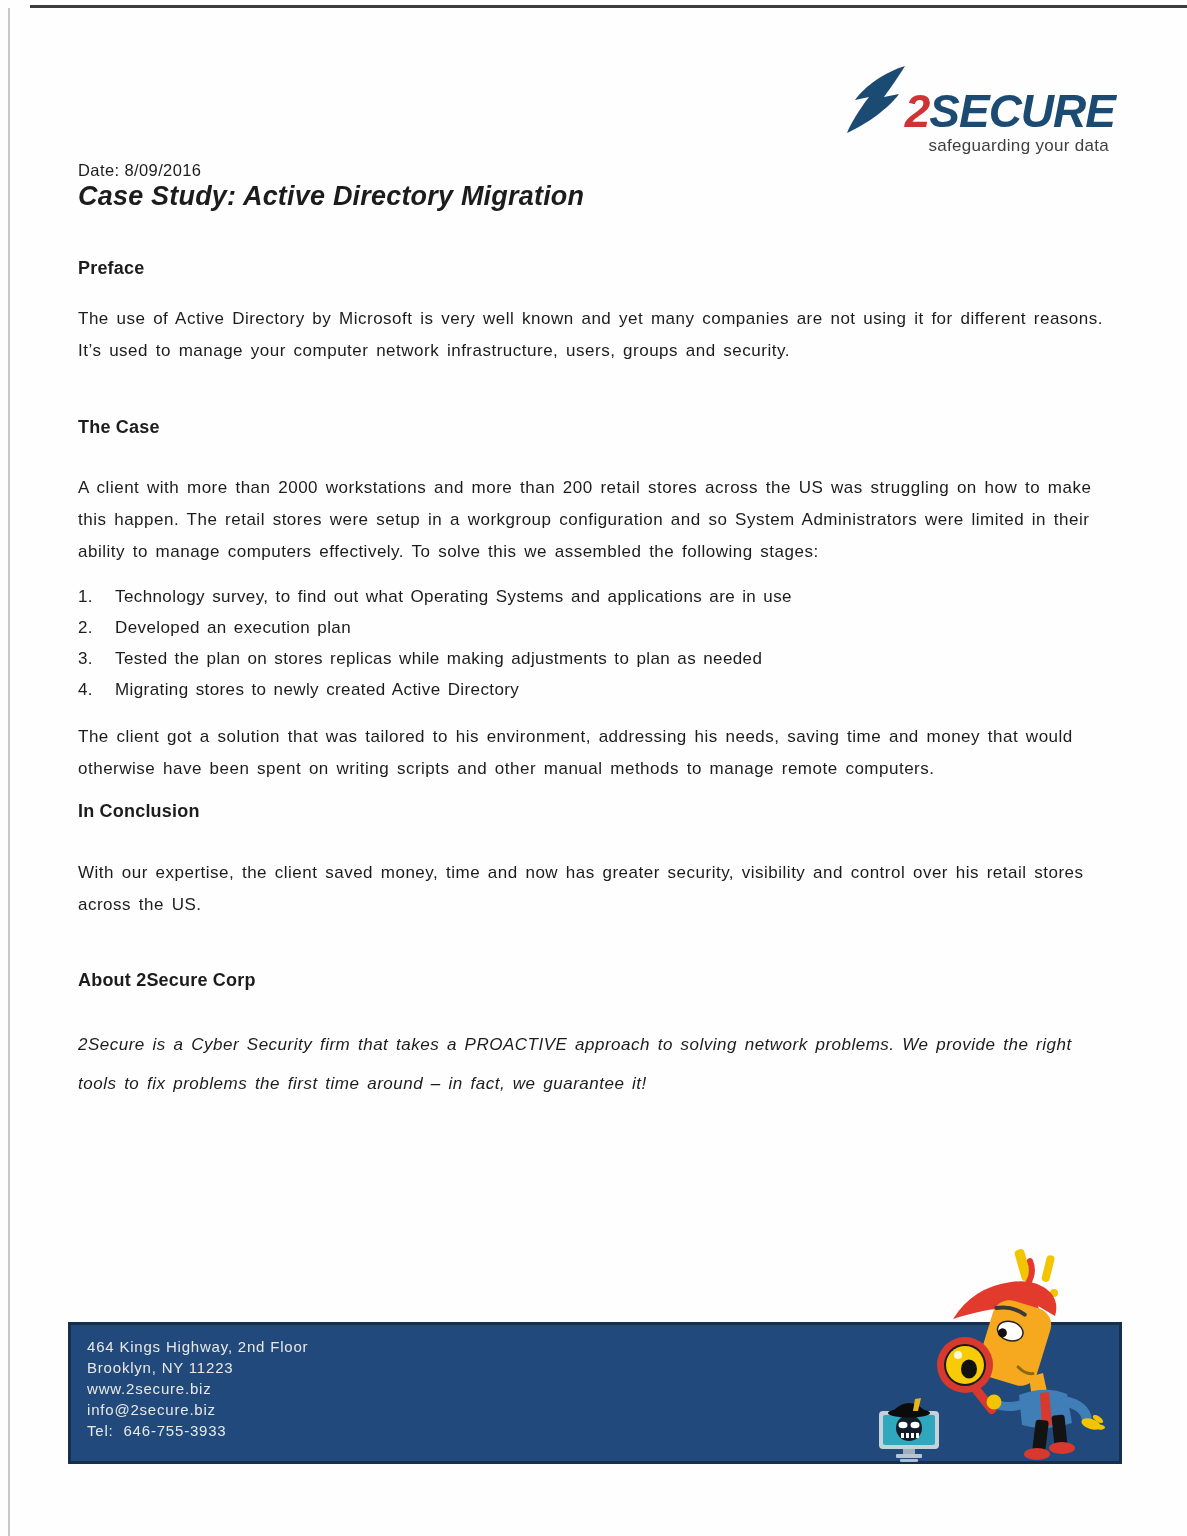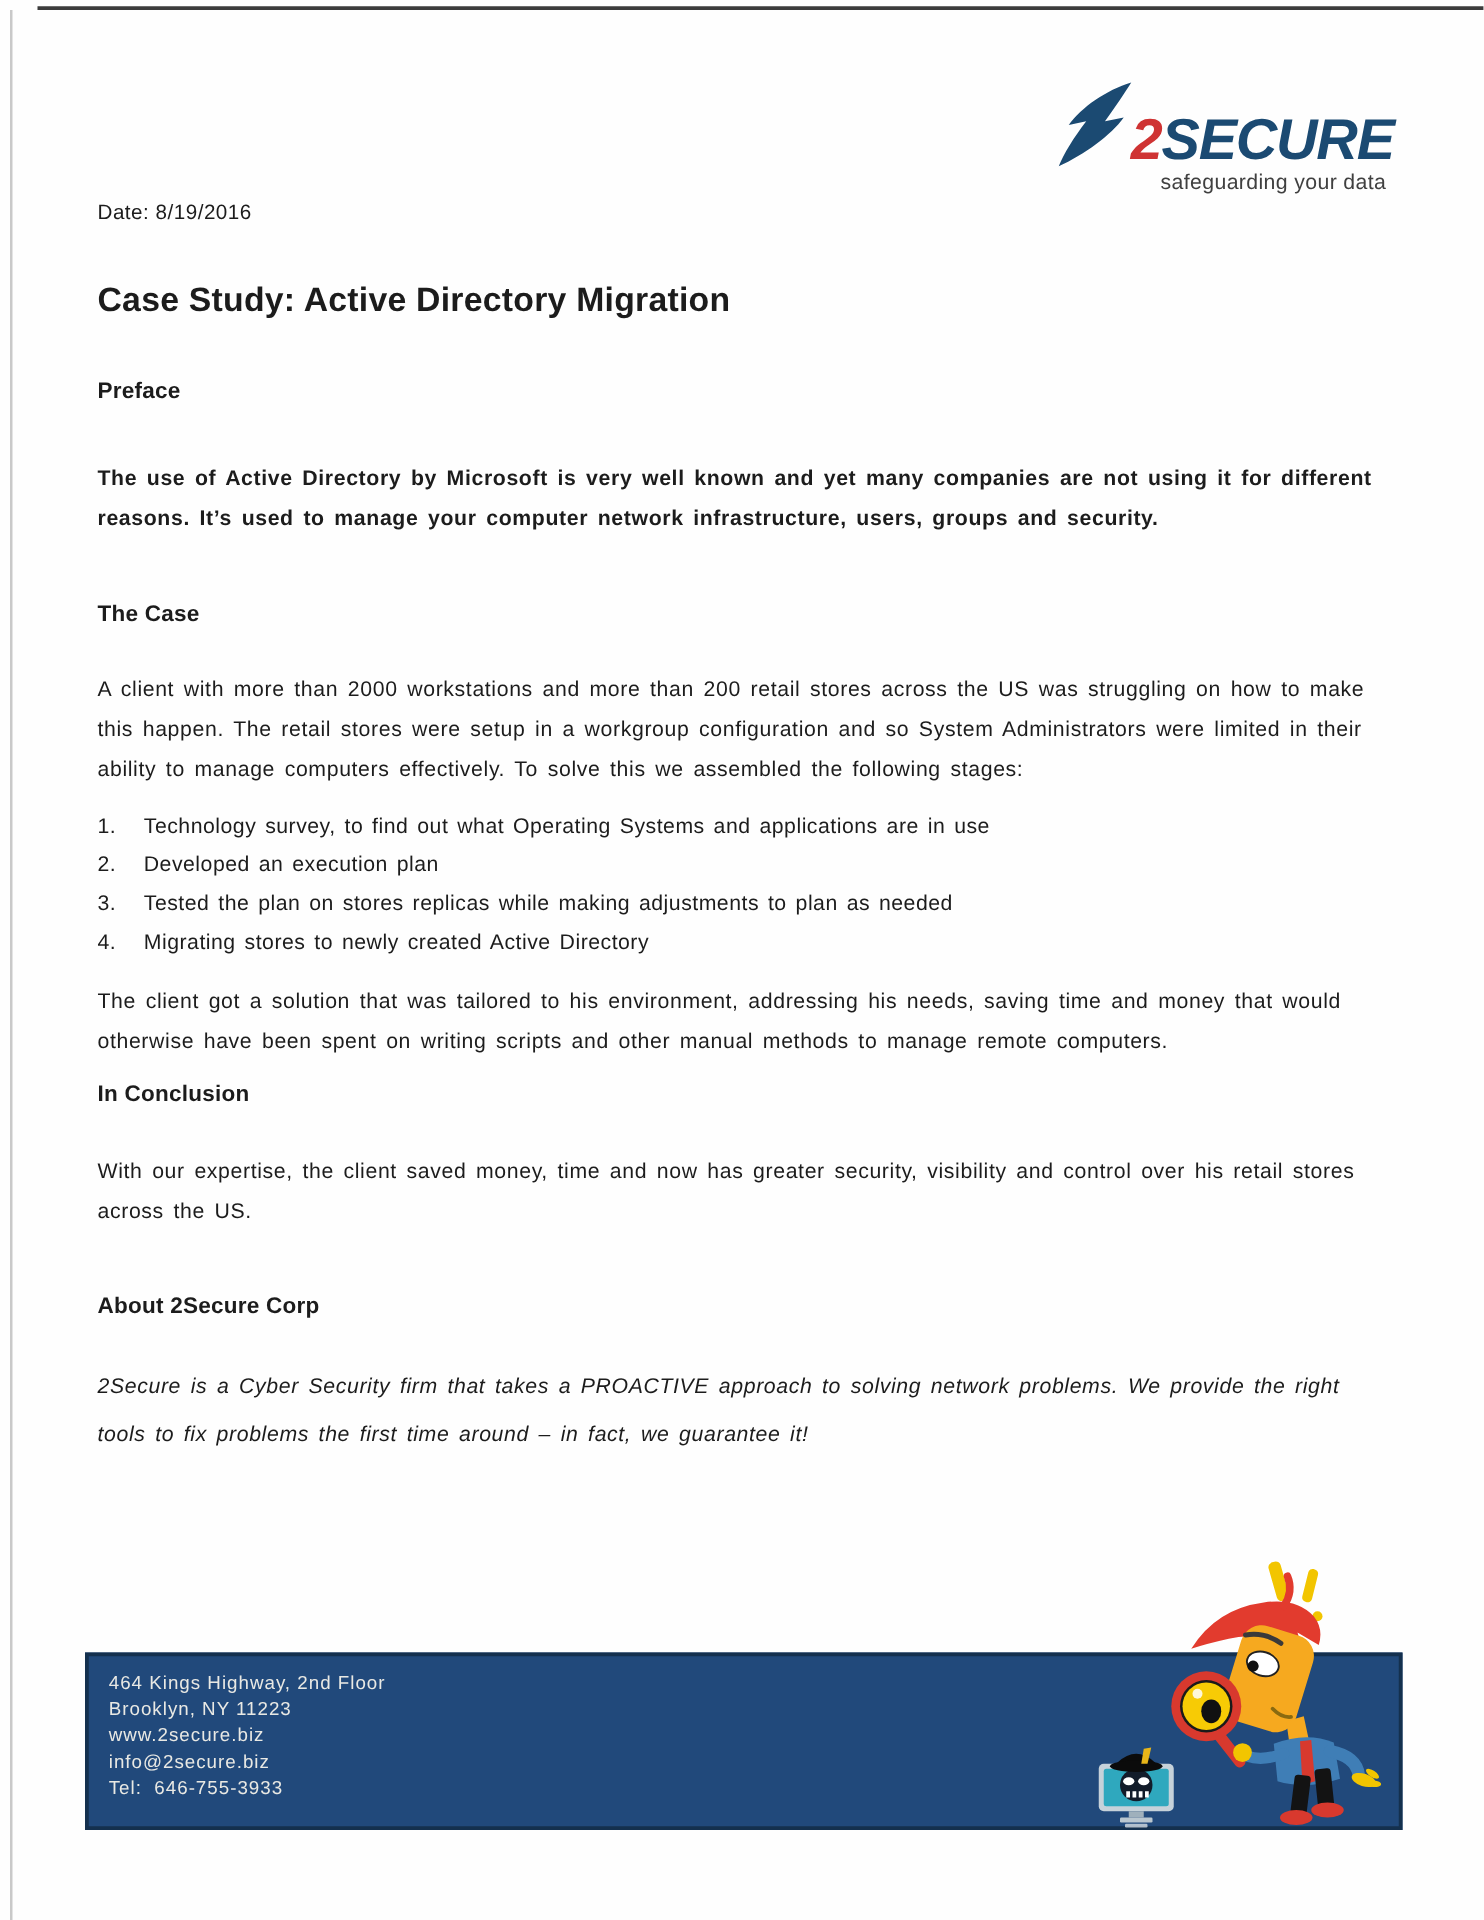--- a/index.html
+++ b/index.html
@@ -19,28 +19,28 @@
   .logo-row{display:flex;align-items:flex-end;justify-content:flex-end;}
   .logo-word{font-style:italic;font-weight:bold;font-size:46px;line-height:1;letter-spacing:-1px;}
   .logo-2{color:#cf3333;}
   .logo-secure{color:#1b4a72;}
   .logo-tag{color:#404040;font-size:17px;margin-top:2px;padding-right:6px;letter-spacing:.3px;}
   .swoosh{margin-right:-6px;margin-bottom:-4px;}
 
   
   .content{padding:160px 70px 0 78px;max-width:1040px;box-sizing:content-box;}
   .date{font-size:16.5px;line-height:20px;letter-spacing:.4px;}
-  .doc-title{margin-top:44px;font-size:27px;line-height:33px;font-weight:bold;letter-spacing:.2px;}
+  .doc-title{font-size:27px;line-height:33px;font-weight:bold;font-style:italic;letter-spacing:.2px;}
   .h{font-weight:bold;font-size:18px;line-height:22px;letter-spacing:.2px;}
   .h-preface{margin-top:44px;}
   .h-case{margin-top:49px;}
   .h-conclusion{margin-top:15px;}
   .h-about{margin-top:48px;}
   .para{font-size:17px;line-height:32px;letter-spacing:.5px;word-spacing:2.5px;}
-  .p1{margin-top:44px;font-weight:bold;}
+  .p1{margin-top:24px;}
   .p2{margin-top:34px;}
   .p3{margin-top:16px;}
   .p4{margin-top:35px;}
   .p5{margin-top:34px;line-height:39px;font-style:italic;}
   .steps{margin-top:13px;}
   .step{display:flex;font-size:17px;line-height:31px;letter-spacing:.4px;word-spacing:2px;}
   .step-num{width:37px;flex:0 0 37px;}
 
   
   .footer-bar{
@@ -67,21 +67,21 @@
       <svg class="swoosh" width="78" height="78" viewBox="0 0 78 78">
         <path fill="#1b4a72" d="M72,6 C52,12 32,26 22,40 L36,37 C26,50 18,63 14,73 C34,64 56,48 66,34 L51,37 C59,26 67,14 72,6 Z"></path>
       </svg>
       <span class="logo-word logo-2">2</span>
       <span class="logo-word logo-secure">SECURE</span>
     </div>
     <div class="logo-tag">safeguarding your data</div>
   </div>
 
   <div class="content">
-    <div class="date">Date: 8/19/2016</div>
+    <div class="date">Date: 8/09/2016</div>
     <div class="doc-title">Case Study: Active Directory Migration</div>
 
     <div class="h h-preface">Preface</div>
     <div class="para p1">The use of Active Directory by Microsoft is very well known and yet many companies are not using it for different reasons. It’s used to manage your computer network infrastructure, users, groups and security.</div>
 
     <div class="h h-case">The Case</div>
     <div class="para p2">A client with more than 2000 workstations and more than 200 retail stores across the US was struggling on how to make this happen. The retail stores were setup in a workgroup configuration and so System Administrators were limited in their ability to manage computers effectively. To solve this we assembled the following stages:</div>
 
     <div class="steps">
       <div class="step">

